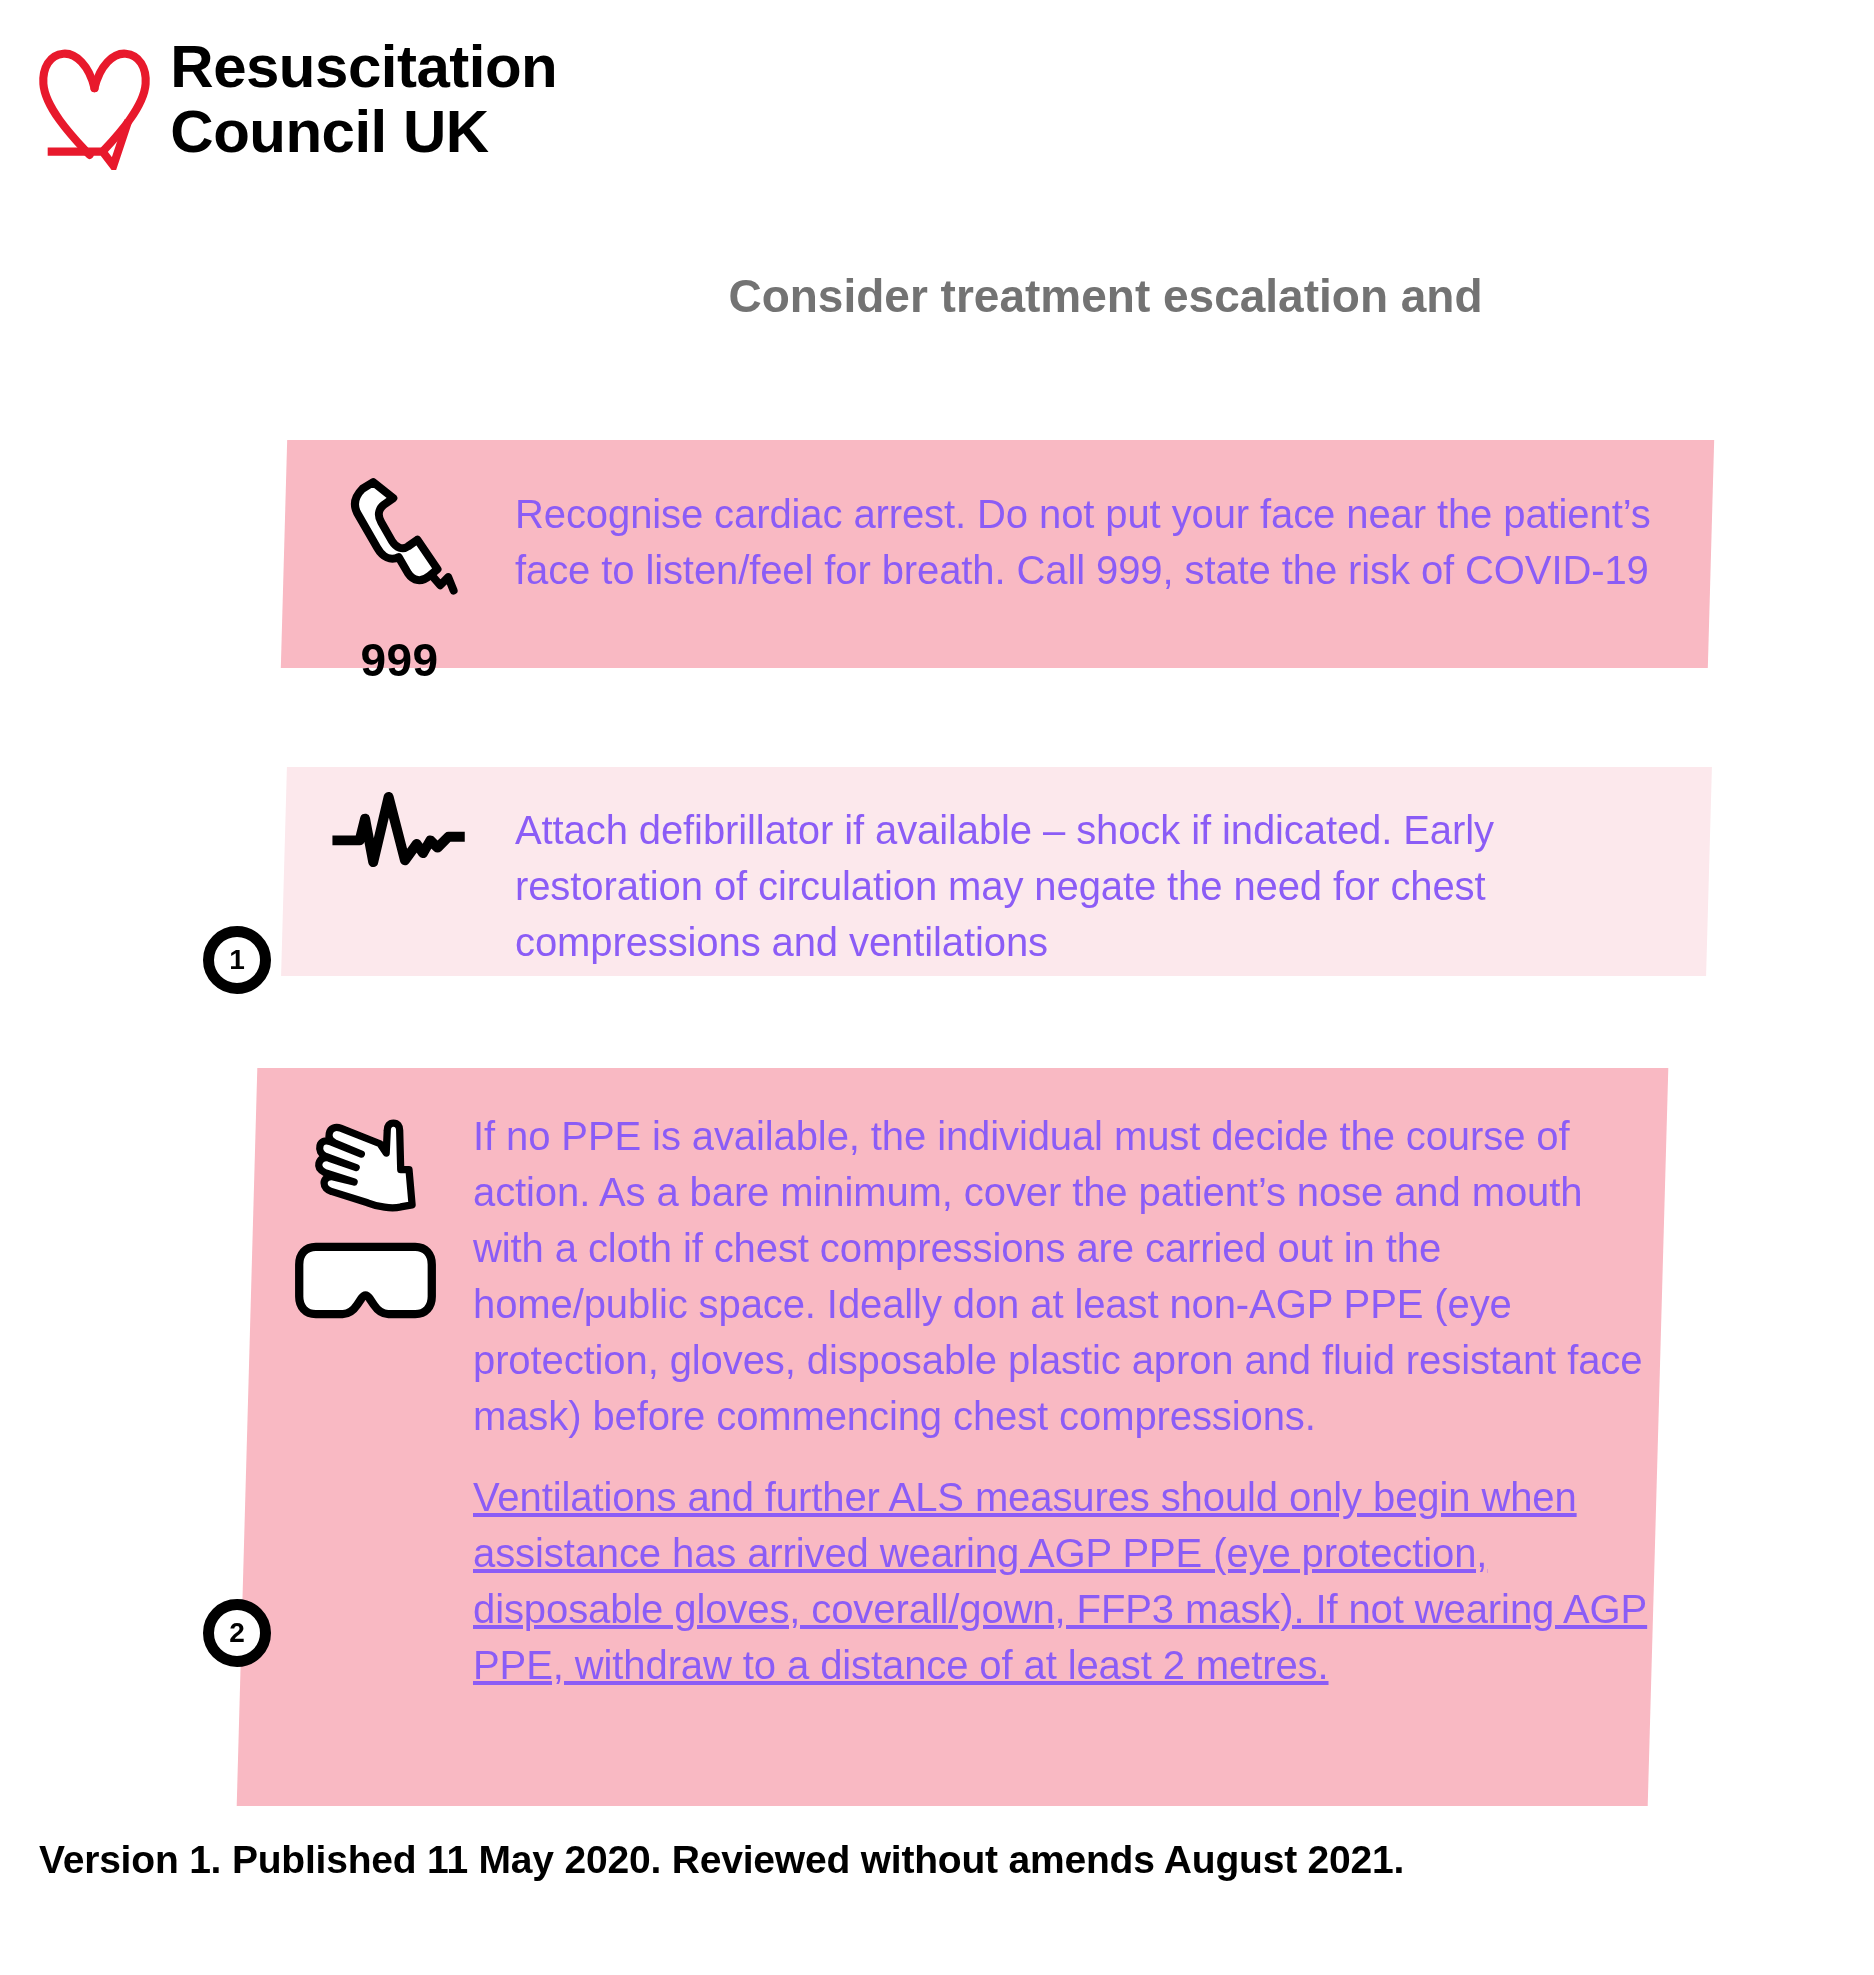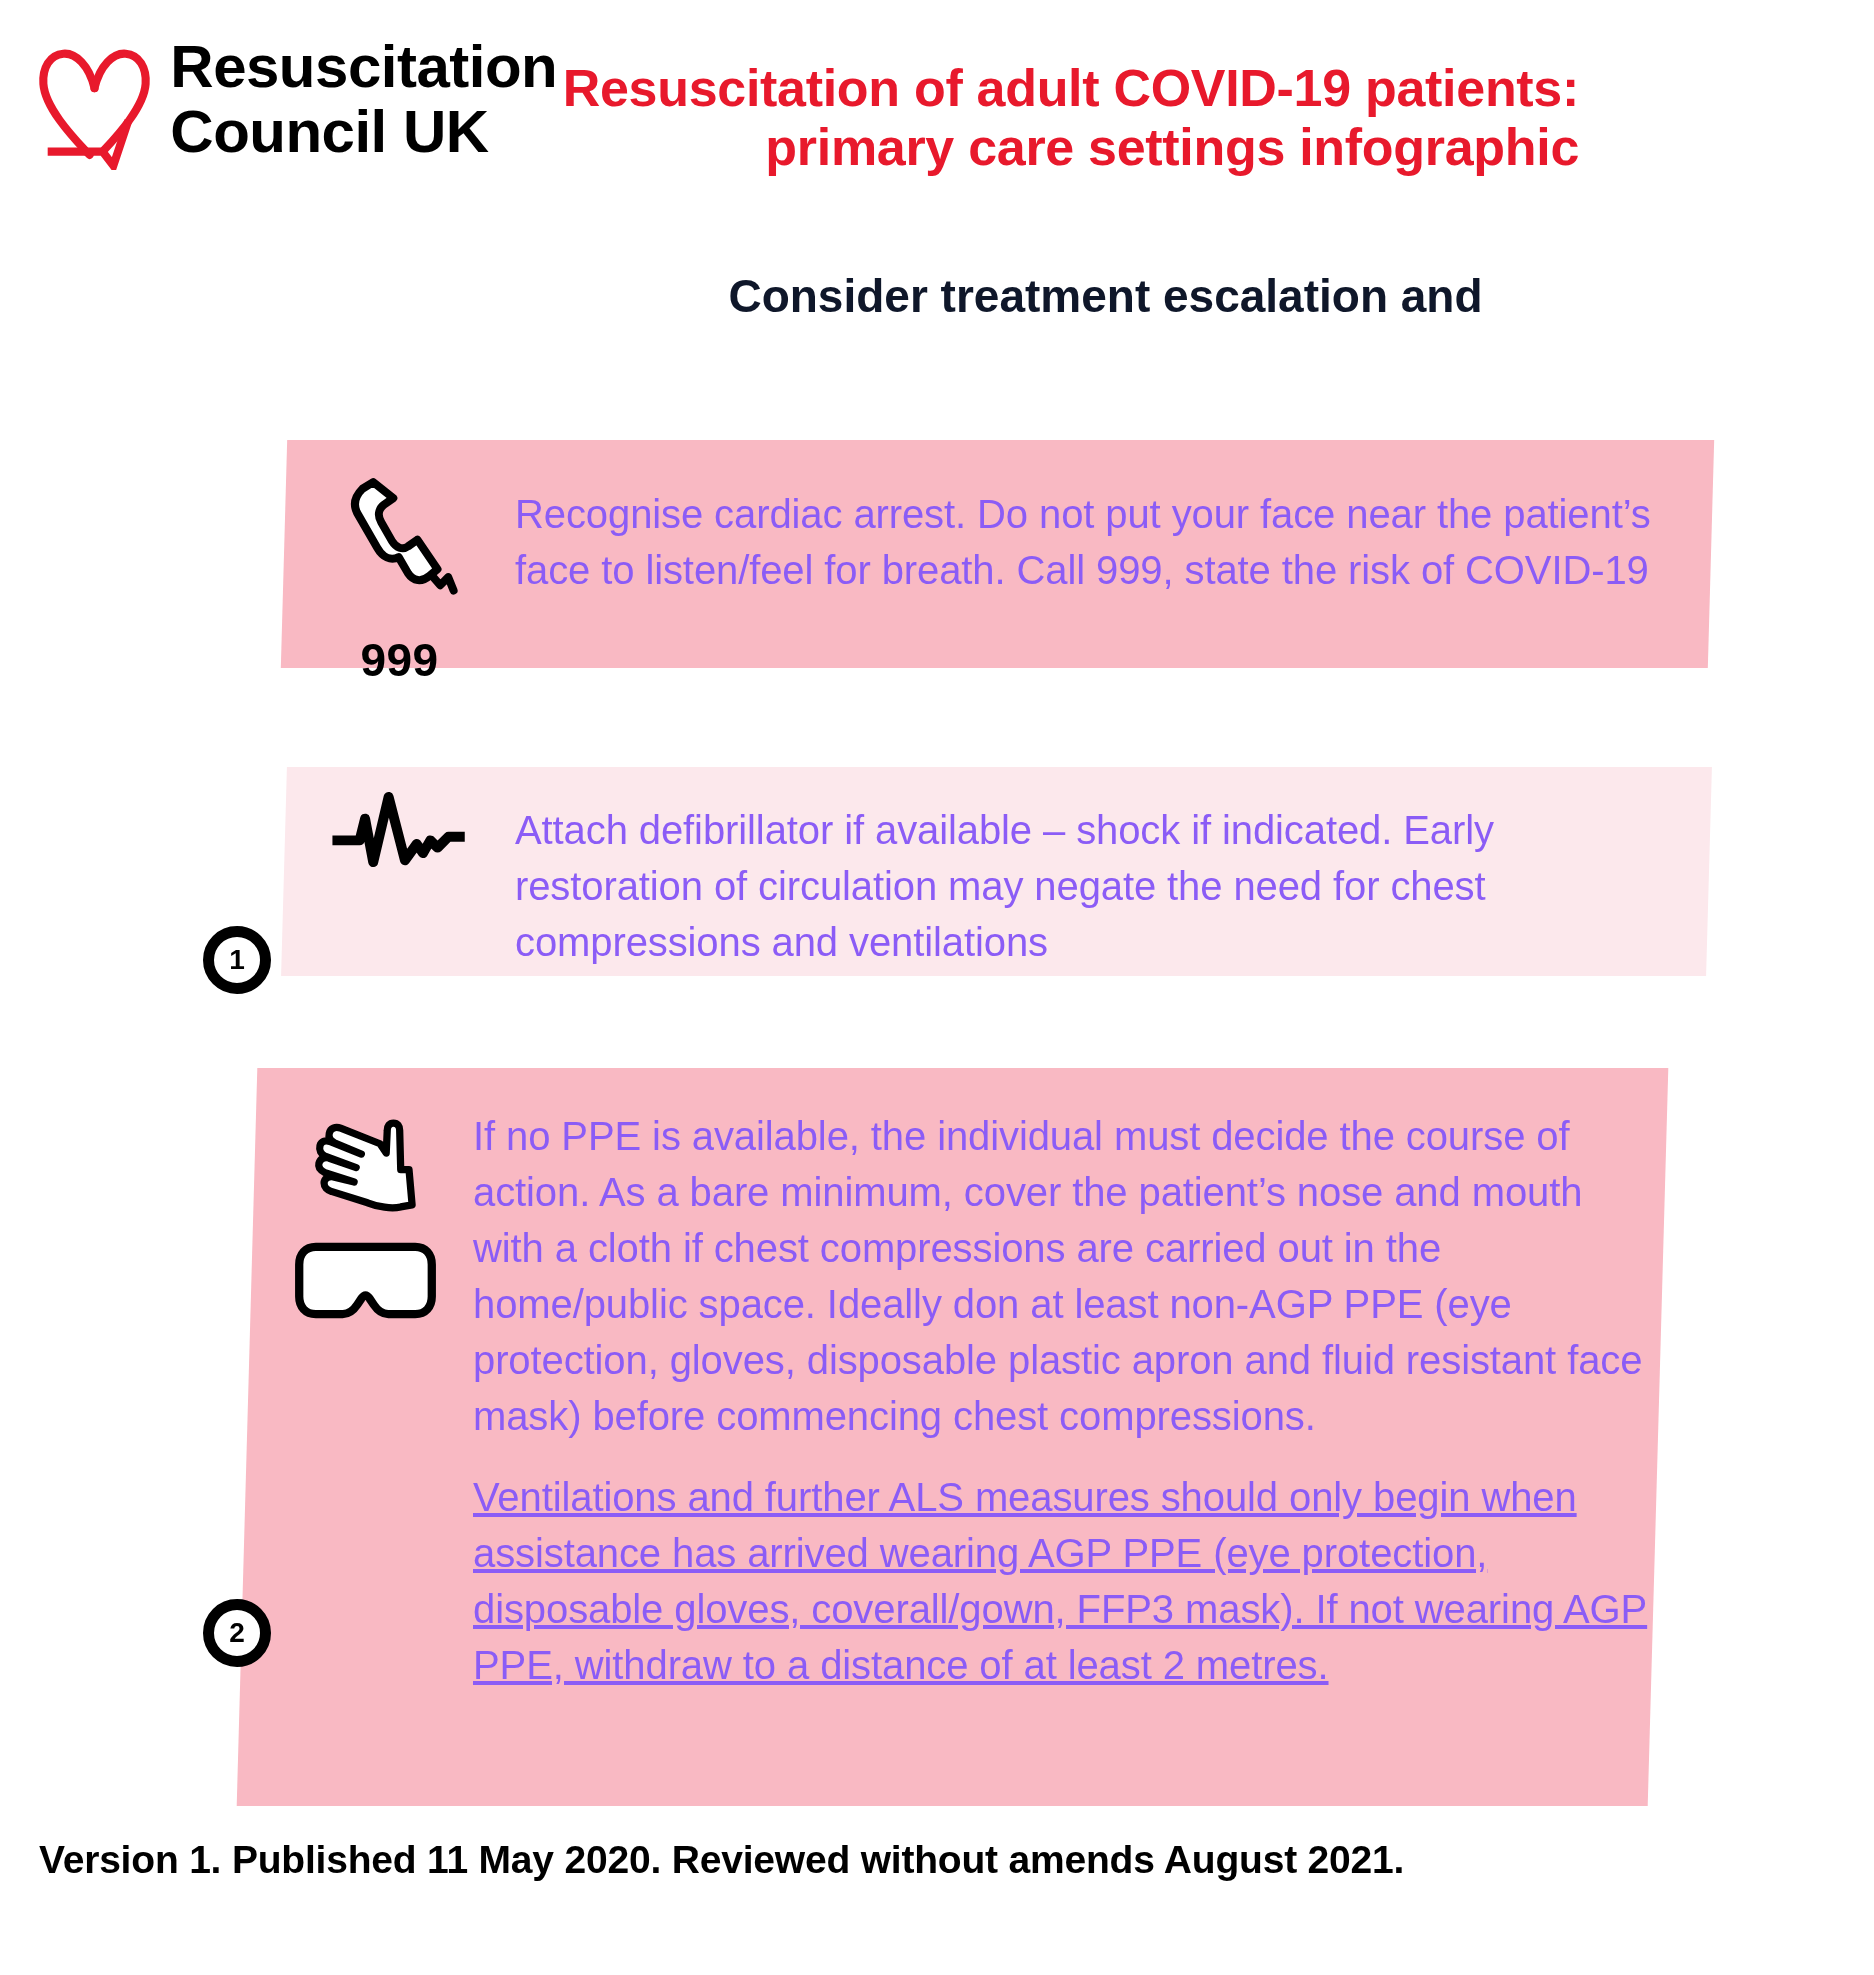--- a/index.html
+++ b/index.html
@@ -58,21 +58,21 @@
   }
   #doc-title .l2 { display: block; }
 
   
   #subtitle {
     position: absolute;
     top: 268px;
     left: 483px;
     width: 1245px;
     text-align: center;
-    color: #0f172a;
+    color: #737373;
     font-size: 46px;
     font-weight: bold;
     line-height: 1.22;
   }
   #subtitle .l2 { display: block; }
 
   
   .step {
     position: absolute;
     left: 0;
@@ -193,24 +193,20 @@
       <path d="M105 108
                C 115 66, 140 42, 163 44
                C 188 46, 202 70, 200 100
                C 197 143, 148 196, 122 224" fill="none" stroke="#E8192C" stroke-width="15" stroke-linecap="round" stroke-linejoin="round"></path>
       <path d="M18 226 L 120 226 L 140 252 L 168 168" fill="none" stroke="#E8192C" stroke-width="15" stroke-linecap="butt" stroke-linejoin="miter"></path>
     </svg>
     <div id="logo-wordmark">Resuscitation
 Council UK</div>
   </div>
 
-  <div id="doc-title">
-    <span class="l1">Resuscitation of adult COVID-19 patients:</span>
-    <span class="l2">primary care settings infographic</span>
-  </div>
 
 </div>
 
 <div id="subtitle">
   <span class="l1">Consider treatment escalation and</span>
 </div>
 
 <div class="step" id="step1">
 
   <div class="step-badge">1</div>

